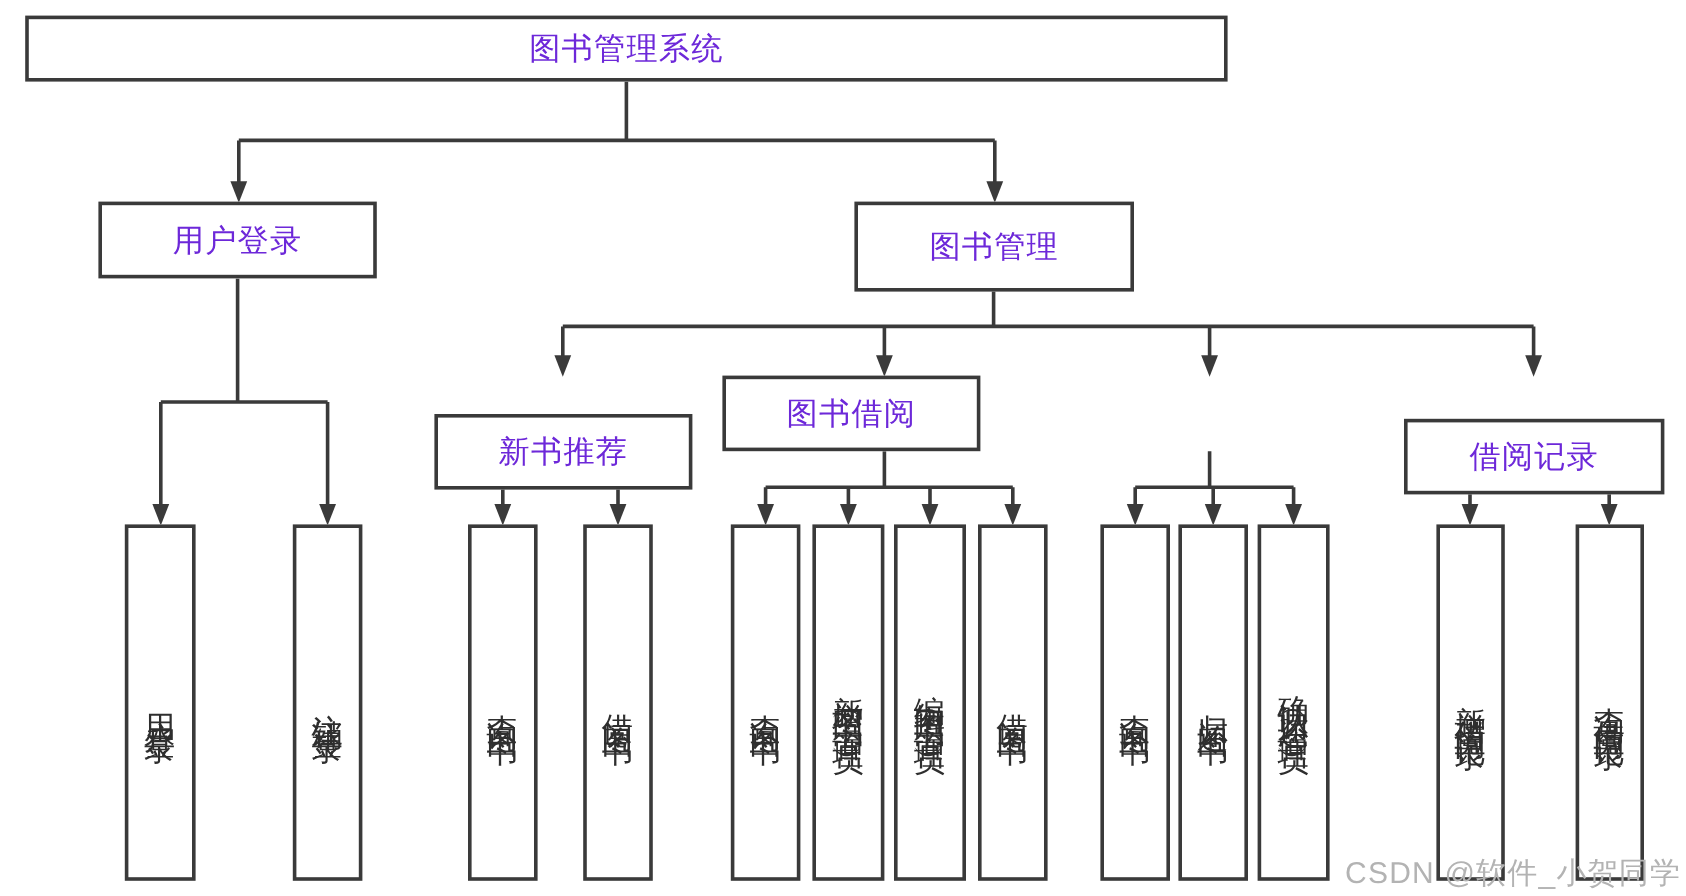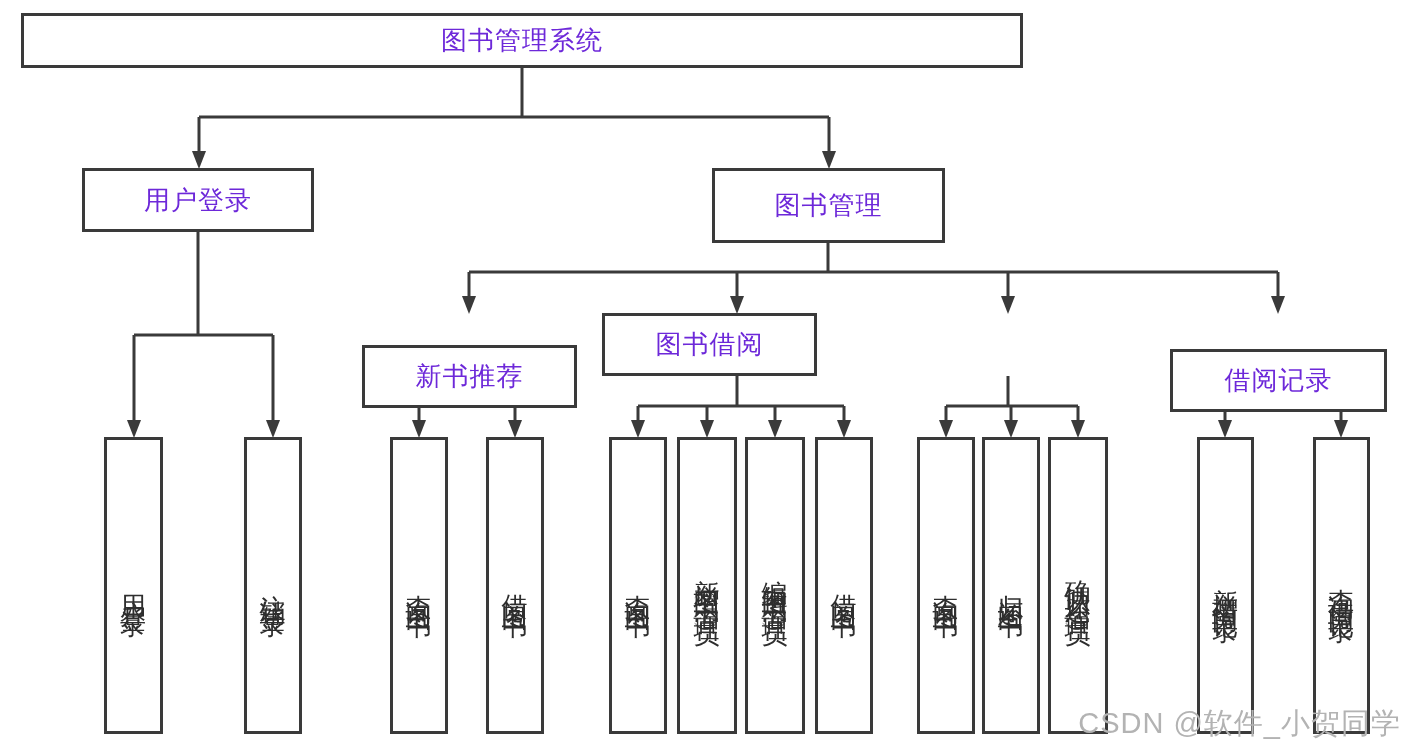--- a/index.html
+++ b/index.html
@@ -74,21 +74,21 @@
   .lf-4a { left: 917px;  top: 437px; width: 58px; height: 297px; }
   .lf-4b { left: 982px;  top: 437px; width: 58px; height: 297px; }
   .lf-4c { left: 1048px; top: 437px; width: 60px; height: 297px; }
   .lf-5a { left: 1197px; top: 437px; width: 57px; height: 297px; }
   .lf-5b { left: 1313px; top: 437px; width: 57px; height: 297px; }
   #watermark {
     position: absolute;
     right: 4px;
     bottom: 3px;
     z-index: 3;
-    font-size: 29px;
+    font-size: 25px;
     color: #b3b3b3;
     letter-spacing: 1px;
     white-space: nowrap;
   }
 </style>
 </head>
 <body>
 
 <div id="canvas">
 

